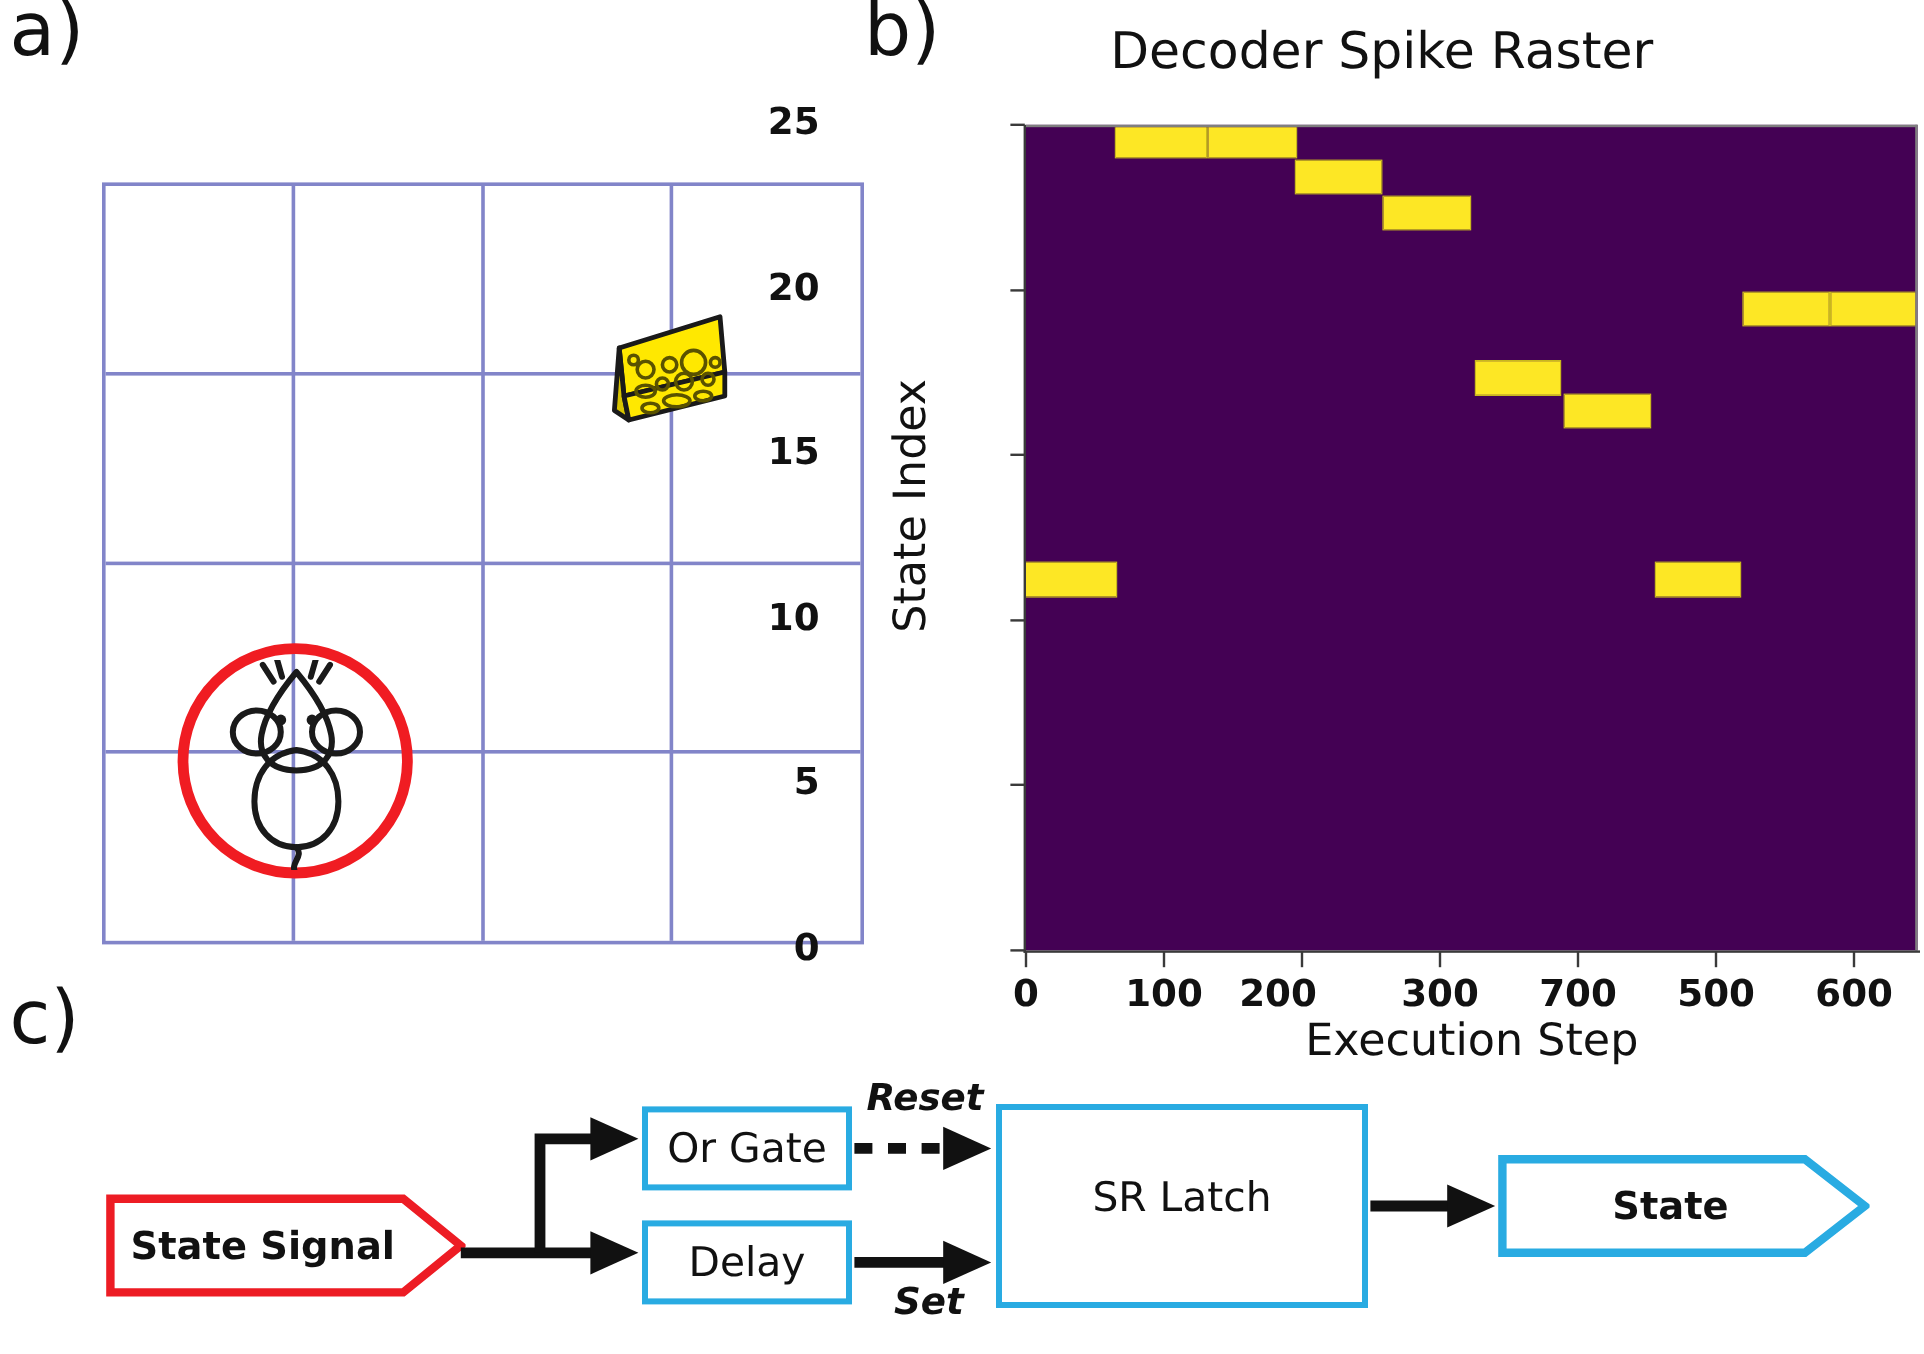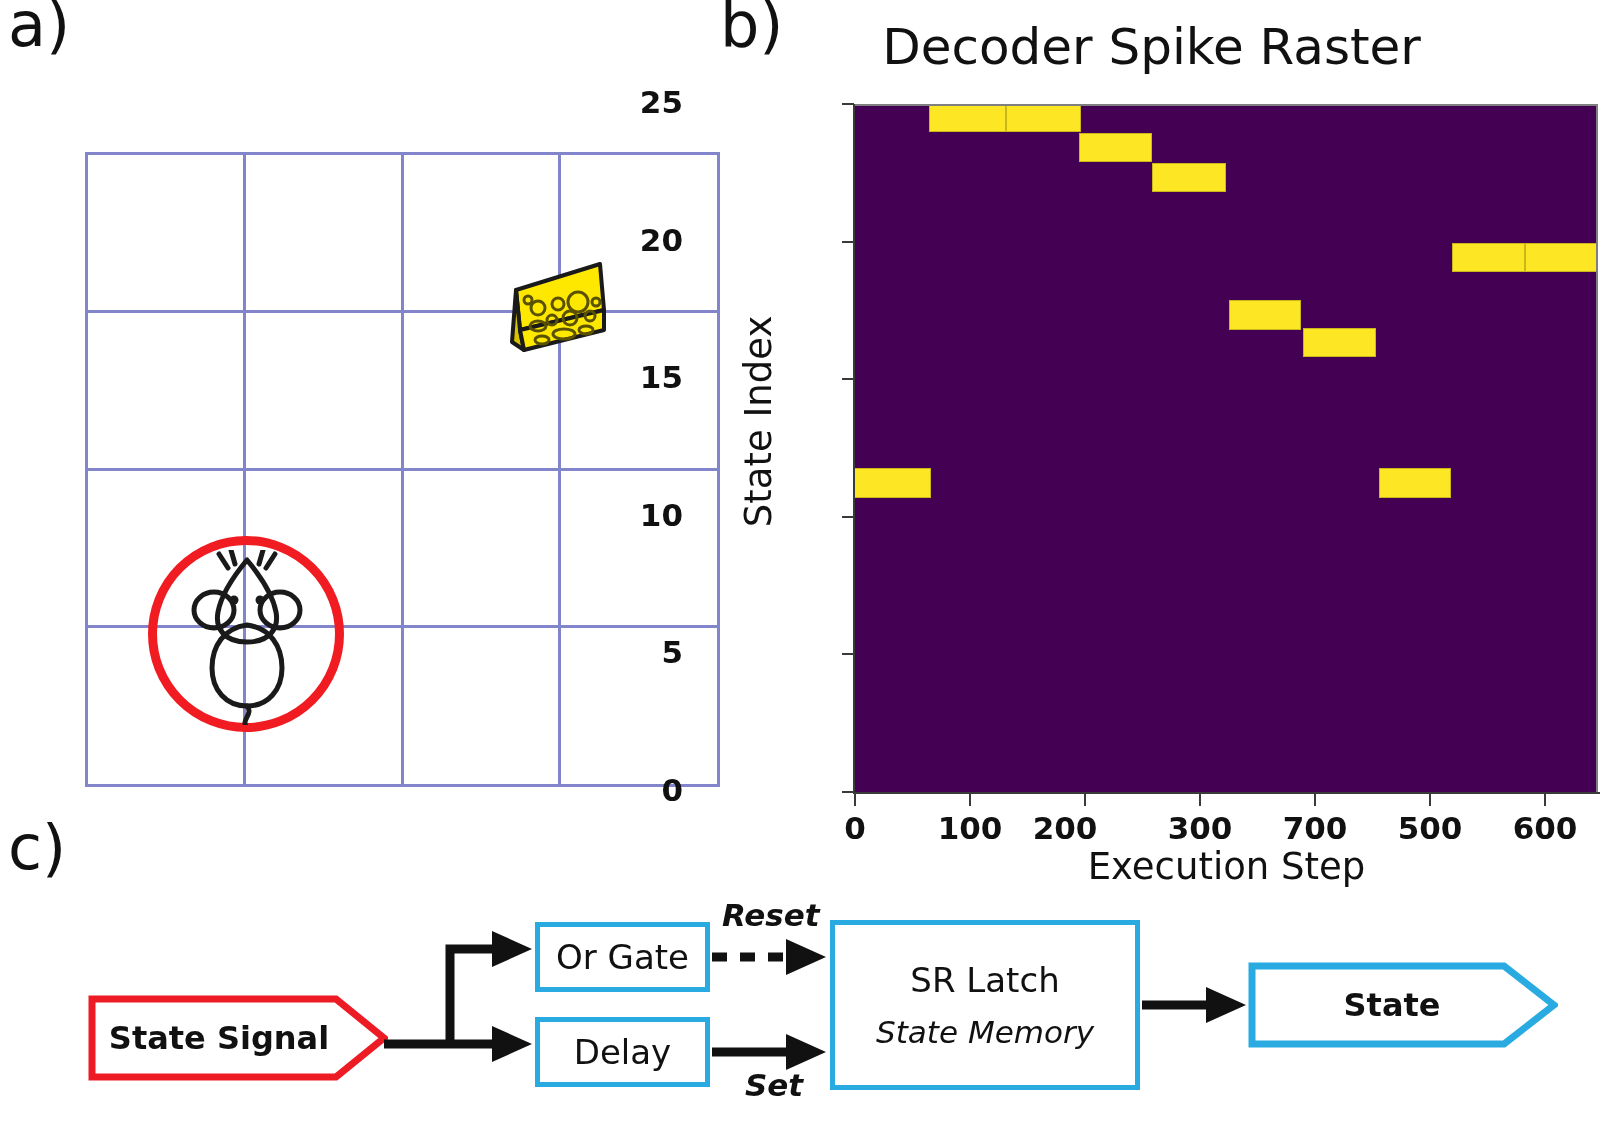--- a/index.html
+++ b/index.html
@@ -25,21 +25,21 @@
     position:absolute;left:148px;top:536px;width:196px;height:196px;
     border:9px solid #f01c22;border-radius:50%;box-sizing:border-box;
   }
   #mouse-icon{position:absolute;left:188px;top:550px;width:118px;height:175px;}
   #cheese-icon{position:absolute;left:508px;top:258px;width:100px;height:98px;}
 
   
   #panel-b{position:absolute;left:700px;top:0;width:903px;height:890px;}
   #raster-title{
     position:absolute;left:0;right:0;top:18px;text-align:center;
-    font-family:"DejaVu Sans", sans-serif;font-size:50px;color:#111;
+    font-family:"DejaVu Sans", sans-serif;font-size:42px;color:#111;
   }
   #plot-area{
     position:absolute;left:155px;top:104px;width:743px;height:688px;
     background:#440154;border-top:2px solid #7f7f7f;border-right:2px solid #7f7f7f;
     box-sizing:border-box;overflow:hidden;
   }
   .spike{position:absolute;background:#fde725;outline:1px solid #c9b81c;}
   #y-axis-spine{position:absolute;left:153px;top:104px;width:2px;height:690px;background:#3a3a3a;}
   #x-axis-spine{position:absolute;left:153px;top:792px;width:747px;height:2px;background:#3a3a3a;}
   .ytick-mark{position:absolute;left:142px;width:12px;height:2px;background:#3a3a3a;}
@@ -222,21 +222,20 @@
   <div class="edge-label" style="left:722px;top:82px;">Reset</div>
 
   <svg style="position:absolute;left:710px;top:217px;width:120px;height:40px;">
     <path d="M2,20 L84,20" stroke="#111" stroke-width="9" fill="none"></path>
     <polygon points="76,2 116,20 76,38" fill="#111"></polygon>
   </svg>
   <div class="edge-label" style="left:745px;top:252px;">Set</div>
 
   <div class="blk blk-blue" style="left:830px;top:105px;width:310px;height:170px;">
     <span class="chip-text" style="margin-bottom:14px;">SR Latch</span>
-    <span class="chip-text-sub">State Memory</span>
   </div>
 
   <svg style="position:absolute;left:1140px;top:170px;width:110px;height:40px;">
     <path d="M2,20 L74,20" stroke="#111" stroke-width="9" fill="none"></path>
     <polygon points="66,2 106,20 66,38" fill="#111"></polygon>
   </svg>
 
   <div class="sig-blue" style="left:1248px;top:147px;width:310px;height:86px;">
     <svg viewBox="0 0 310 86" width="310" height="86" style="position:absolute;left:0;top:0;">
       <polygon points="4,4 256,4 306,43 256,82 4,82" fill="#ffffff" stroke="#29abe2" stroke-width="7" stroke-linejoin="miter"></polygon>

